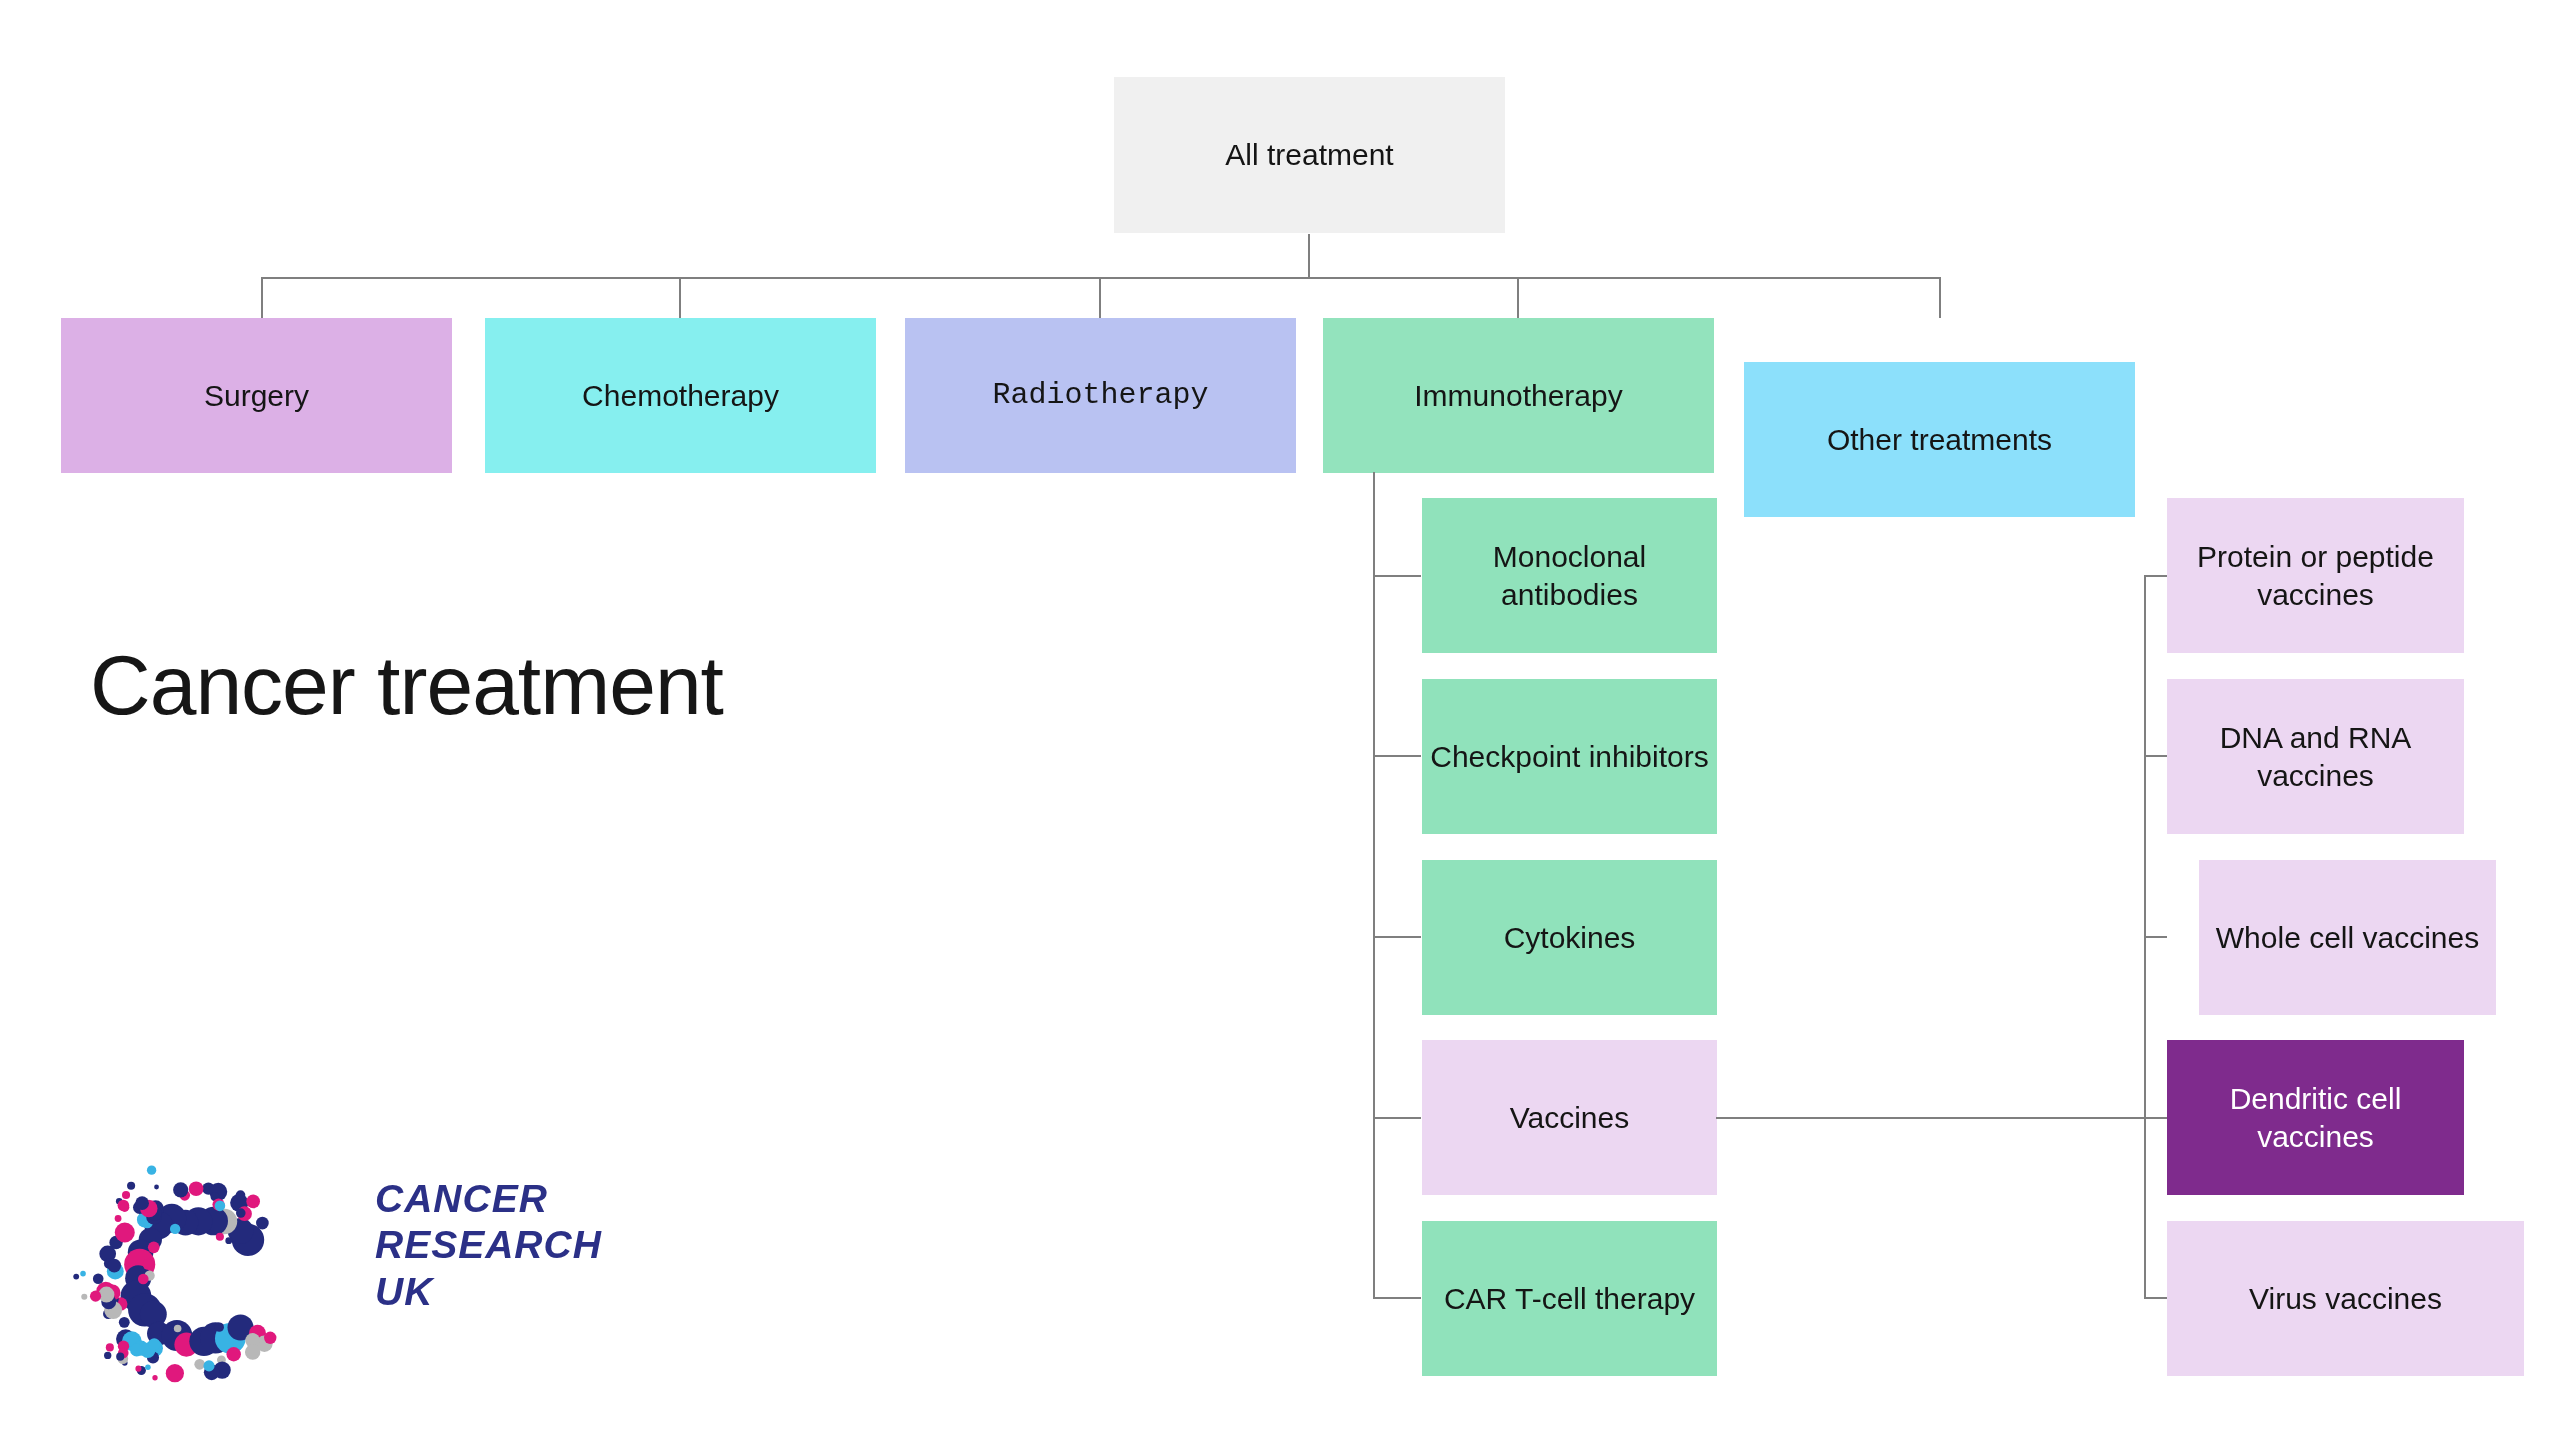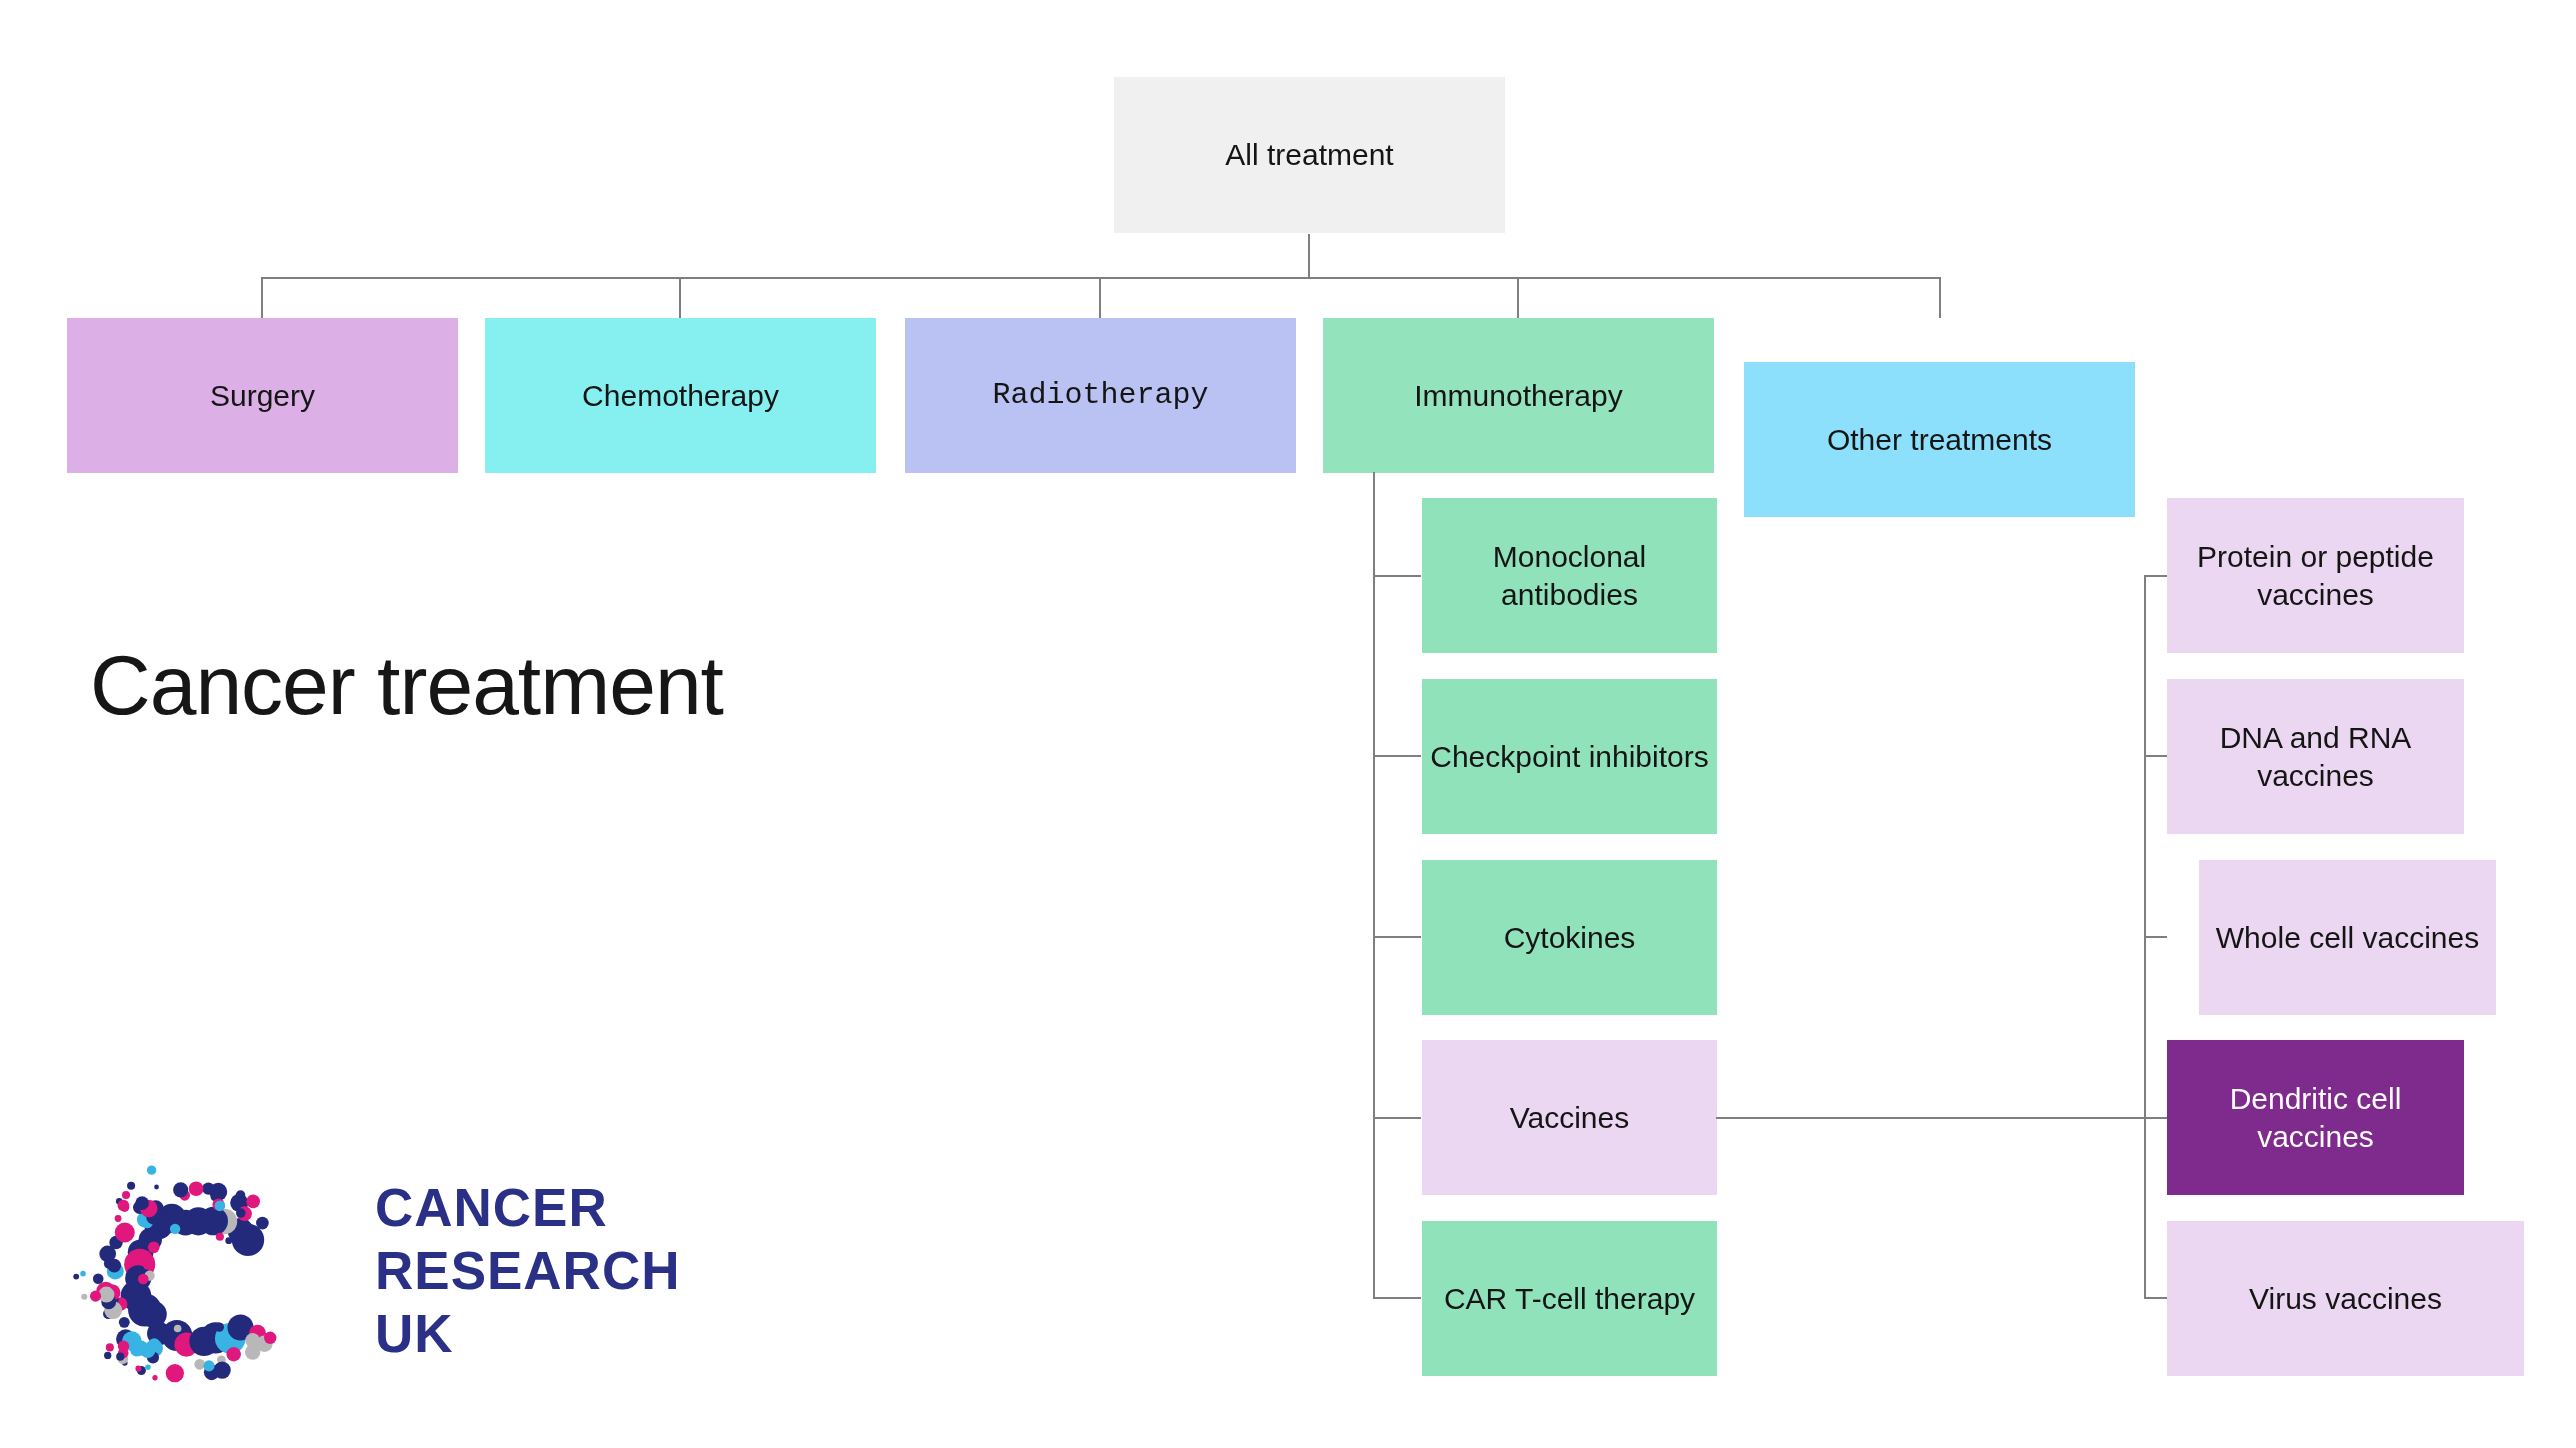--- a/index.html
+++ b/index.html
@@ -27,40 +27,41 @@
     left:90px;top:626px;
     font-size:84px;
     line-height:1.42;
     color:#161616;
     letter-spacing:-1px;
   }
   .logo-mark{position:absolute;left:70px;top:1151px;}
   .logo-text{
     position:absolute;
     left:375px;top:1176px;
-    font-size:53px;
+    font-size:39px;
     font-weight:700;
     line-height:1.19;
     letter-spacing:1px;
+    font-style:italic;
   }
 </style>
 </head>
 <body>
 
 <div class="canvas">
 
   <div class="title">
     <div>Cancer treatment</div>
   </div>
 
   <div class="node" style="left: 1114px; top: 77px; width: 391px; height: 156px; background: rgb(240, 240, 240); color: rgb(21, 21, 21); justify-content: center;">
     <span>All treatment</span>
   </div>
 
-  <div class="node" style="left: 67px; top: 318px; width: 391px; height: 155px; background: rgb(220, 176, 230); color: rgb(21, 21, 21);">
+  <div class="node" style="left: 61px; top: 318px; width: 391px; height: 155px; background: rgb(220, 176, 230); color: rgb(21, 21, 21);">
     <span>Surgery</span>
   </div>
   <div class="node" style="left: 485px; top: 318px; width: 391px; height: 155px; background: rgb(134, 239, 239); color: rgb(21, 21, 21);">
     <span>Chemotherapy</span>
   </div>
   <div class="node" style="left: 905px; top: 318px; width: 391px; height: 155px; background: rgb(185, 194, 242); color: rgb(21, 21, 21); font-family: Liberation Mono, monospace;">
     <span>Radiotherapy</span>
   </div>
   <div class="node" style="left: 1323px; top: 318px; width: 391px; height: 155px; background: rgb(147, 227, 189); color: rgb(21, 21, 21);">
     <span>Immunotherapy</span>

